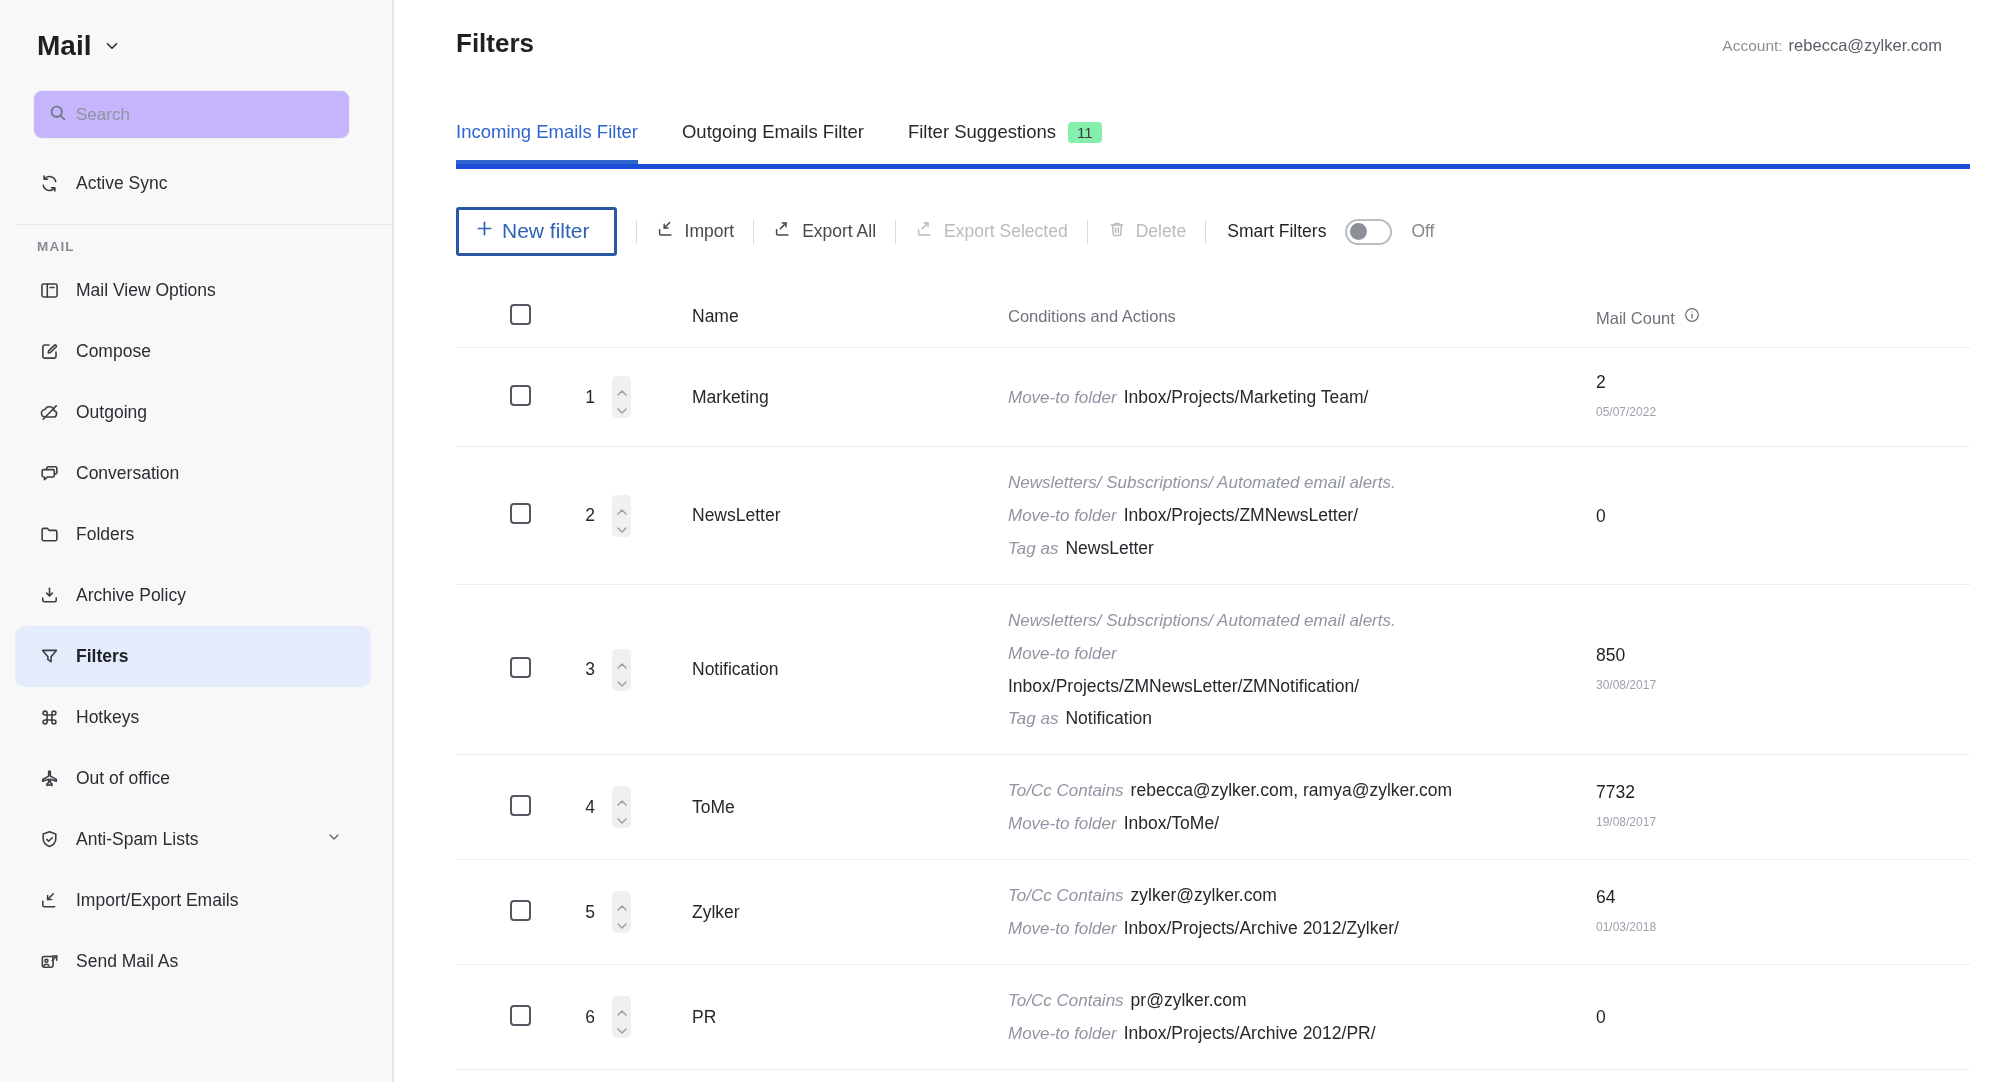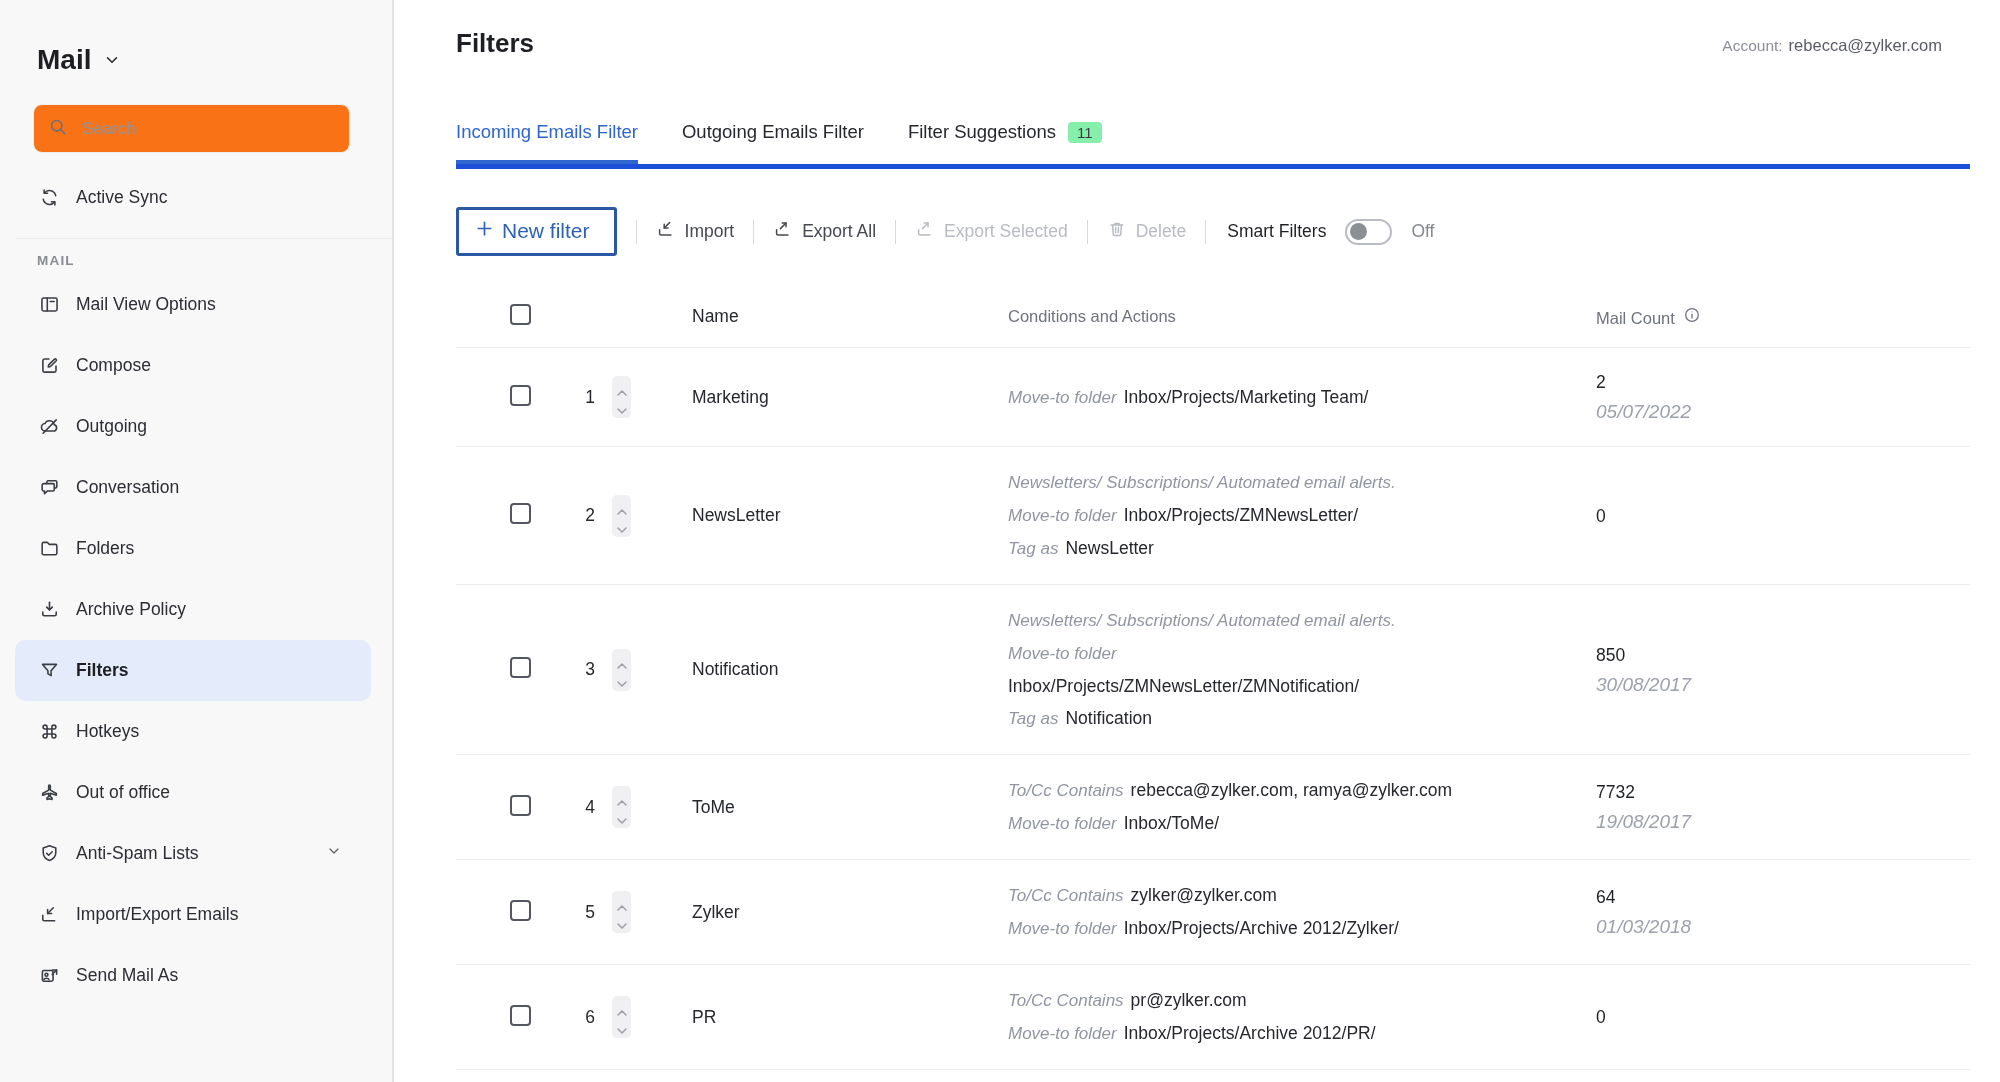--- a/index.html
+++ b/index.html
@@ -19,26 +19,26 @@
     --tool-disabled:#b8bbc1;
   }
   *{box-sizing:border-box;}
   html,body{margin:0;padding:0;}
   body{width:2000px;height:1082px;overflow:hidden;background:#fff;
        font-family:"Liberation Sans","DejaVu Sans",sans-serif;color:var(--ink);}
   .app{display:flex;width:2000px;height:1082px;}
 
   
   .sidebar{width:394px;flex:0 0 394px;background:var(--sidebar-bg);
-           border-right:2px solid var(--border);padding-top:44px;position:relative;}
+           border-right:2px solid var(--border);padding-top:30px;position:relative;}
   .side-title-row{display:flex;align-items:center;gap:12px;padding:0 0 0 37px;cursor:pointer;}
   .side-title{font-size:28px;font-weight:700;color:#1d1f23;}
   .side-title-row svg{margin-top:4px;}
-  .search-box{margin:28px 42px 0 33px;height:49px;background:#f97316;border:1px solid #efeff1;
-              border-radius:9px;display:flex;align-items:center;padding:0 14px;gap:12px;}
+  .search-box{margin:28px 42px 0 33px;height:49px;background:#c4b5fd;border:1px solid #efeff1;
+              border-radius:9px;display:flex;align-items:center;padding:0 14px;gap:6px;}
   .search-box input{border:0;outline:none;background:transparent;font-size:17px;flex:1;
                     font-family:inherit;color:#3a3c42;}
   .search-box input::placeholder{color:#8f939d;}
   .side-item{display:flex;align-items:center;gap:16px;height:61px;padding-left:39px;
              font-size:17.5px;color:var(--menu-ink);cursor:pointer;position:relative;}
   .side-item .side-icon{width:21px;height:21px;display:flex;align-items:center;justify-content:center;color:#3a3d44;}
   .side-item.top{margin-top:14px;}
   .side-divider{border-top:1px solid #e8e8ea;margin:10px 0 14px 16px;}
   .side-section{font-size:13.5px;font-weight:700;letter-spacing:1.2px;color:#898c94;
                 padding-left:37px;margin:8px 0 6px;}
@@ -87,21 +87,21 @@
         display:inline-block;cursor:pointer;}
   .trow{padding:19px 0;border-bottom:1px solid var(--divider);}
   .spinner{width:19px;height:42px;background:#f0f0f2;border-radius:5px;display:inline-flex;
            flex-direction:column;align-items:center;justify-content:space-between;
            padding:7px 0;cursor:pointer;color:#9ba0a8;}
   .cline{line-height:32px;font-size:17.5px;}
   .clabel{font-style:italic;color:var(--italic-gray);font-size:17px;}
   .cvalue{color:#26282d;margin-left:7px;}
   .cline .cvalue:first-child{margin-left:0;}
   .cnum{font-size:17.5px;color:#1f2125;line-height:30px;}
-  .cdate{font-size:19px;font-style:italic;color:var(--date-gray);line-height:30px;}
+  .cdate{font-size:12px;color:var(--date-gray);line-height:30px;}
   .info-i{color:#6e727b;}
 </style>
 </head>
 <body>
 
 <div class="app">
 
   <aside class="sidebar">
     <div class="side-title-row">
       <span class="side-title">Mail</span>

